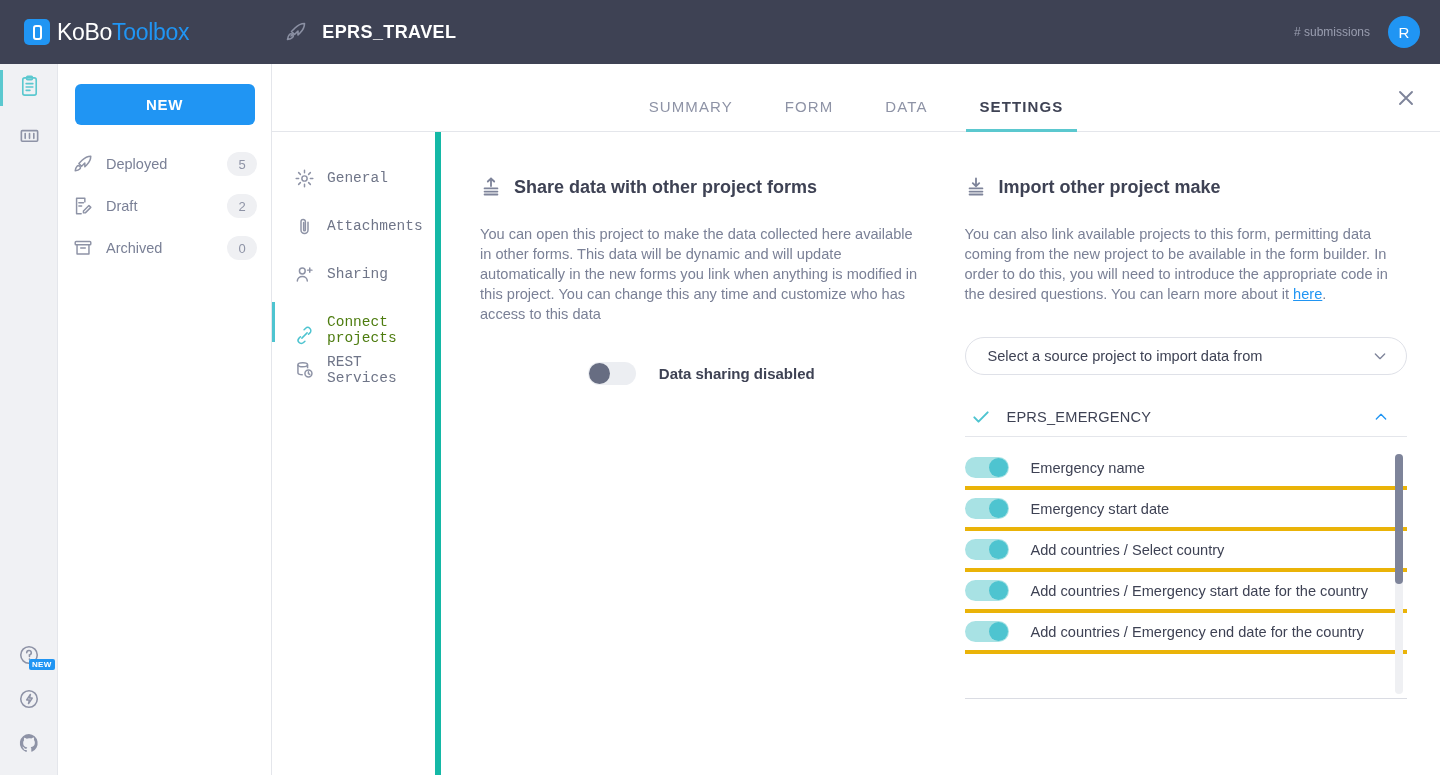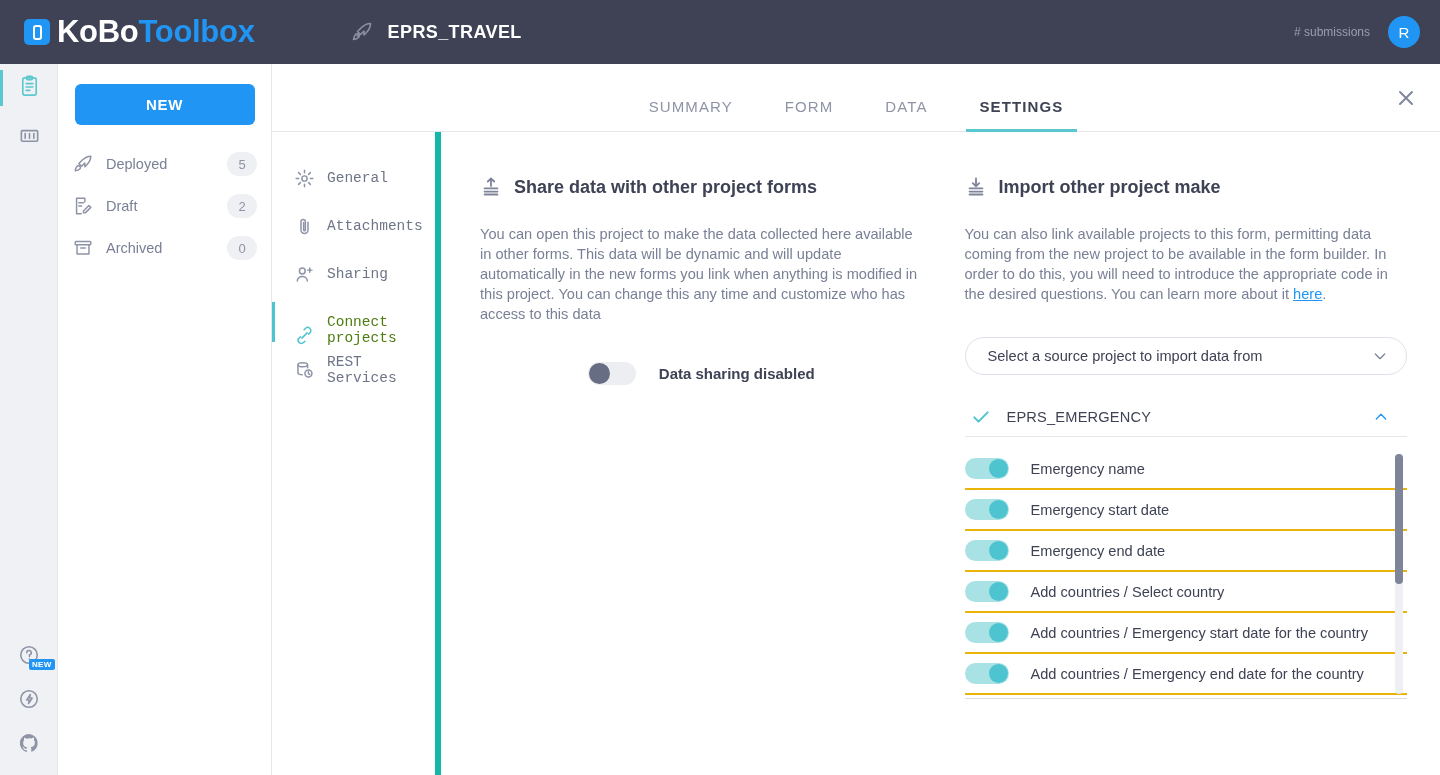--- a/index.html
+++ b/index.html
@@ -15,21 +15,21 @@
   .topbar {
     position: absolute; top: 0; left: 0; width: 1440px; height: 64px;
     background: #3e4254; display: flex; align-items: center;
   }
   .logo-wrap { display: flex; align-items: center; margin-left: 24px; }
   .logo-mark {
     width: 26px; height: 26px; background: #2095f3; border-radius: 5px;
     display: flex; align-items: center; justify-content: center; margin-right: 7px;
   }
   .logo-mark-inner { width: 9px; height: 15px; border: 2.2px solid #fff; border-radius: 3px; }
-  .logo-text { font-size: 31px; letter-spacing: -0.3px; font-weight: bold; }
+  .logo-text { font-size: 23px; letter-spacing: -0.3px; }
   .logo-kobo { color: #fff; }
   .logo-toolbox { color: #2095f3; }
 
   .proj-wrap { display: flex; align-items: center; margin-left: 95px; }
   .rocket-icon { width: 24px; height: 24px; color: #8b90a3; margin-right: 14px; }
   .proj-title { color: #fff; font-size: 18px; font-weight: bold; letter-spacing: 0.4px; }
 
   .topbar-right {
     position: absolute; right: 20px; top: 0; height: 64px;
     display: flex; align-items: center; gap: 18px;
@@ -173,21 +173,21 @@
     display: flex; align-items: center; padding: 0 18px;
     font-size: 13.6px; font-style: italic; color: #5c6277;
   }
 
   .q-list {
     position: relative; margin-top: 12px; height: 250px; overflow: hidden;
     border-bottom: 1px solid #dadce3;
   }
   .q-row {
     display: flex; align-items: center; height: 41px;
-    border-bottom: 2px solid #eab308; padding-right: 30px;
+    border-bottom: 4px solid #eab308; padding-right: 30px;
   }
   .sw-on {
     width: 44px; height: 21px; border-radius: 11px; background: #a8e2e4;
     position: relative; flex: none; margin-right: 22px; cursor: pointer;
   }
   .sw-on::after {
     content: ""; position: absolute; right: 1px; top: 1px;
     width: 19px; height: 19px; border-radius: 50%; background: #4ec4d0;
   }
   .q-label { font-size: 14.6px; color: #3e4254; }
@@ -445,24 +445,20 @@
 
 
         <div class="q-list">
           <div class="q-row">
             <span class="sw-on"></span>
             <span class="q-label">Emergency name</span>
           </div>
           <div class="q-row">
             <span class="sw-on"></span>
             <span class="q-label">Emergency start date</span>
-          </div>
-          <div class="q-row">
-            <span class="sw-on"></span>
-            <span class="q-label">Emergency end date</span>
           </div>
           <div class="q-row">
             <span class="sw-on"></span>
             <span class="q-label">Add countries / Select country</span>
           </div>
           <div class="q-row">
             <span class="sw-on"></span>
             <span class="q-label">Add countries / Emergency start date for the country</span>
           </div>
           <div class="q-row">

